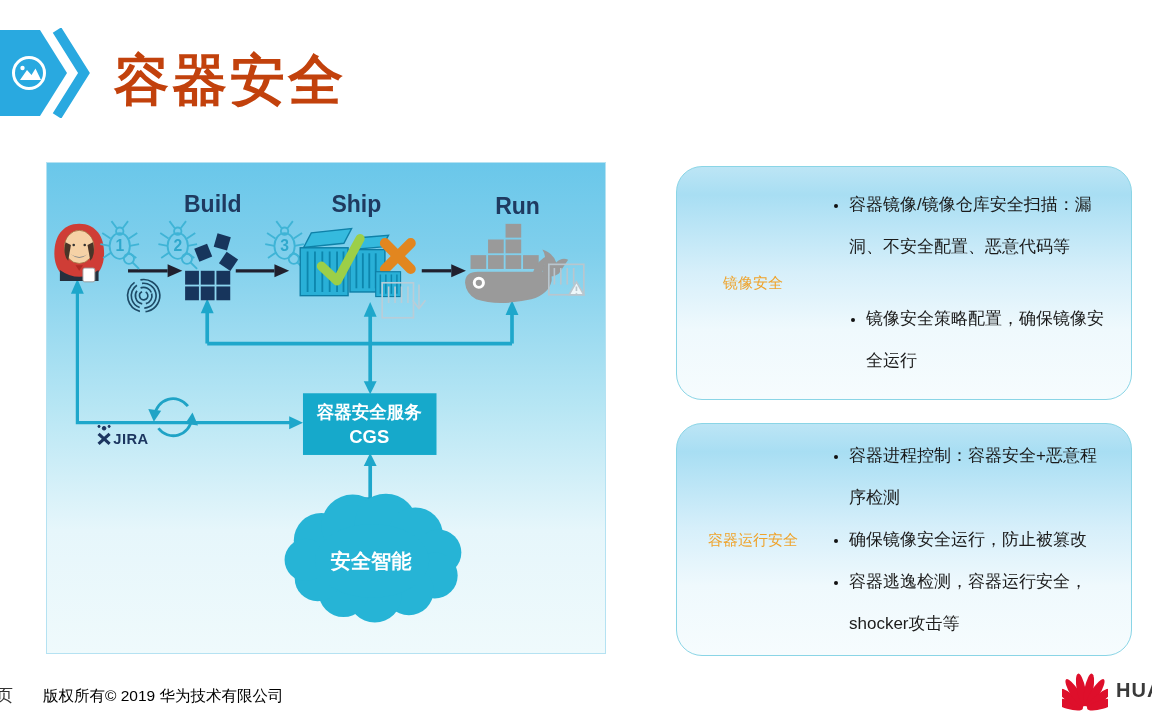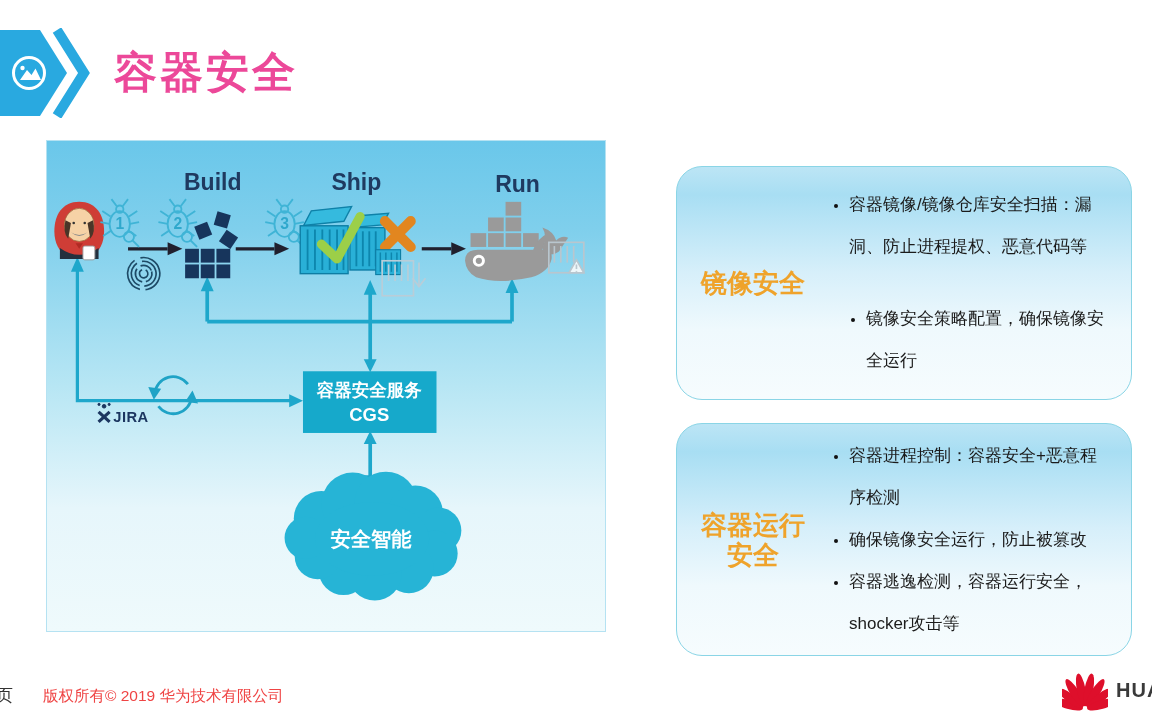--- a/index.html
+++ b/index.html
@@ -6,55 +6,55 @@
   html,body { width:1152px; height:720px; }
   body {
     position:relative; overflow:hidden; background:#ffffff;
     font-family:"Liberation Sans","DejaVu Sans",sans-serif;
   }
 
   
   .badge { position:absolute; left:0; top:28px; width:95px; height:90px; }
   .page-title {
     position:absolute; left:114px; top:44px;
-    font-size:43px; font-weight:bold; color:#ec4899; letter-spacing:3px;
+    font-size:55px; font-weight:bold; color:#c2410c; letter-spacing:3px;
   }
 
   
   .diagram-panel {
-    position:absolute; left:46px; top:140px; width:560px; height:492px;
+    position:absolute; left:46px; top:162px; width:560px; height:492px;
     border:1px solid #b5e2f2;
     background:linear-gradient(180deg,#6ac7ea 0%,#7fcfec 18%,#b7e6f4 50%,#e6f6fb 75%,#effafc 100%);
   }
   .diagram-panel svg { display:block; width:100%; height:100%; }
 
   
   .infobox {
     position:absolute; left:676px; width:456px;
     border-radius:26px; border:1.5px solid #8ad5e6;
     background:linear-gradient(180deg,#bce5f5 0%,#a8def3 12%,#d6effa 45%,#eff9fd 70%,#f6fcfe 100%);
     display:flex; align-items:center;
   }
   .infobox.box1 { top:166px; height:234px; }
   .infobox.box2 { top:423px; height:233px; }
   .infobox .label {
     flex:0 0 152px; text-align:center;
-    font-size:26px; font-weight:bold; color:#efa32b; line-height:30px;
+    font-size:15px; font-weight:normal; color:#efa32b; line-height:30px;
     padding:0 22px;
   }
   .infobox ul { flex:1; list-style:disc; padding-right:26px; padding-left:20px; }
   .infobox li {
     font-size:17px; line-height:42px; color:#1b1b1b;
   }
   .infobox li::marker { color:#111; font-size:14px; }
   .box1 li + li { margin-top:30px;margin-left:17px; }
 
   
   .page-char { position:absolute; left:-4px; top:684px; font-size:17px; color:#333; }
-  .copyright { position:absolute; left:43px; top:686px; font-size:15.5px; color:#ef4444; }
+  .copyright { position:absolute; left:43px; top:686px; font-size:15.5px; color:#000000; }
   .huawei-logo { position:absolute; left:1062px; top:668px; width:140px; display:flex; align-items:center; }
   .huawei-logo svg { width:46px; height:44px; }
   .huawei-logo .wordmark {
     margin-left:8px; font-size:20px; font-weight:bold; color:#3a3a3a; letter-spacing:1px; white-space:nowrap;
   }
 </style>
 </head>
 <body>
 
 <svg class="badge" viewBox="0 0 95 90">
@@ -276,21 +276,21 @@
       <ellipse cx="353" cy="412" rx="62" ry="40"></ellipse>
     </g>
     <text x="352" y="420" text-anchor="middle" font-size="22" font-weight="bold" fill="#ffffff">安全智能</text>
   </g>
 </svg>
 </div>
 
 <div class="infobox box1">
   <div class="label">镜像安全</div>
   <ul>
-    <li>容器镜像/镜像仓库安全扫描：漏洞、防止进程提权、恶意代码等</li>
+    <li>容器镜像/镜像仓库安全扫描：漏洞、不安全配置、恶意代码等</li>
     <li>镜像安全策略配置，确保镜像安全运行</li>
   </ul>
 </div>
 
 <div class="infobox box2">
   <div class="label">容器运行安全</div>
   <ul>
     <li>容器进程控制：容器安全+恶意程序检测</li>
     <li>确保镜像安全运行，防止被篡改</li>
     <li>容器逃逸检测，容器运行安全，shocker攻击等</li>

